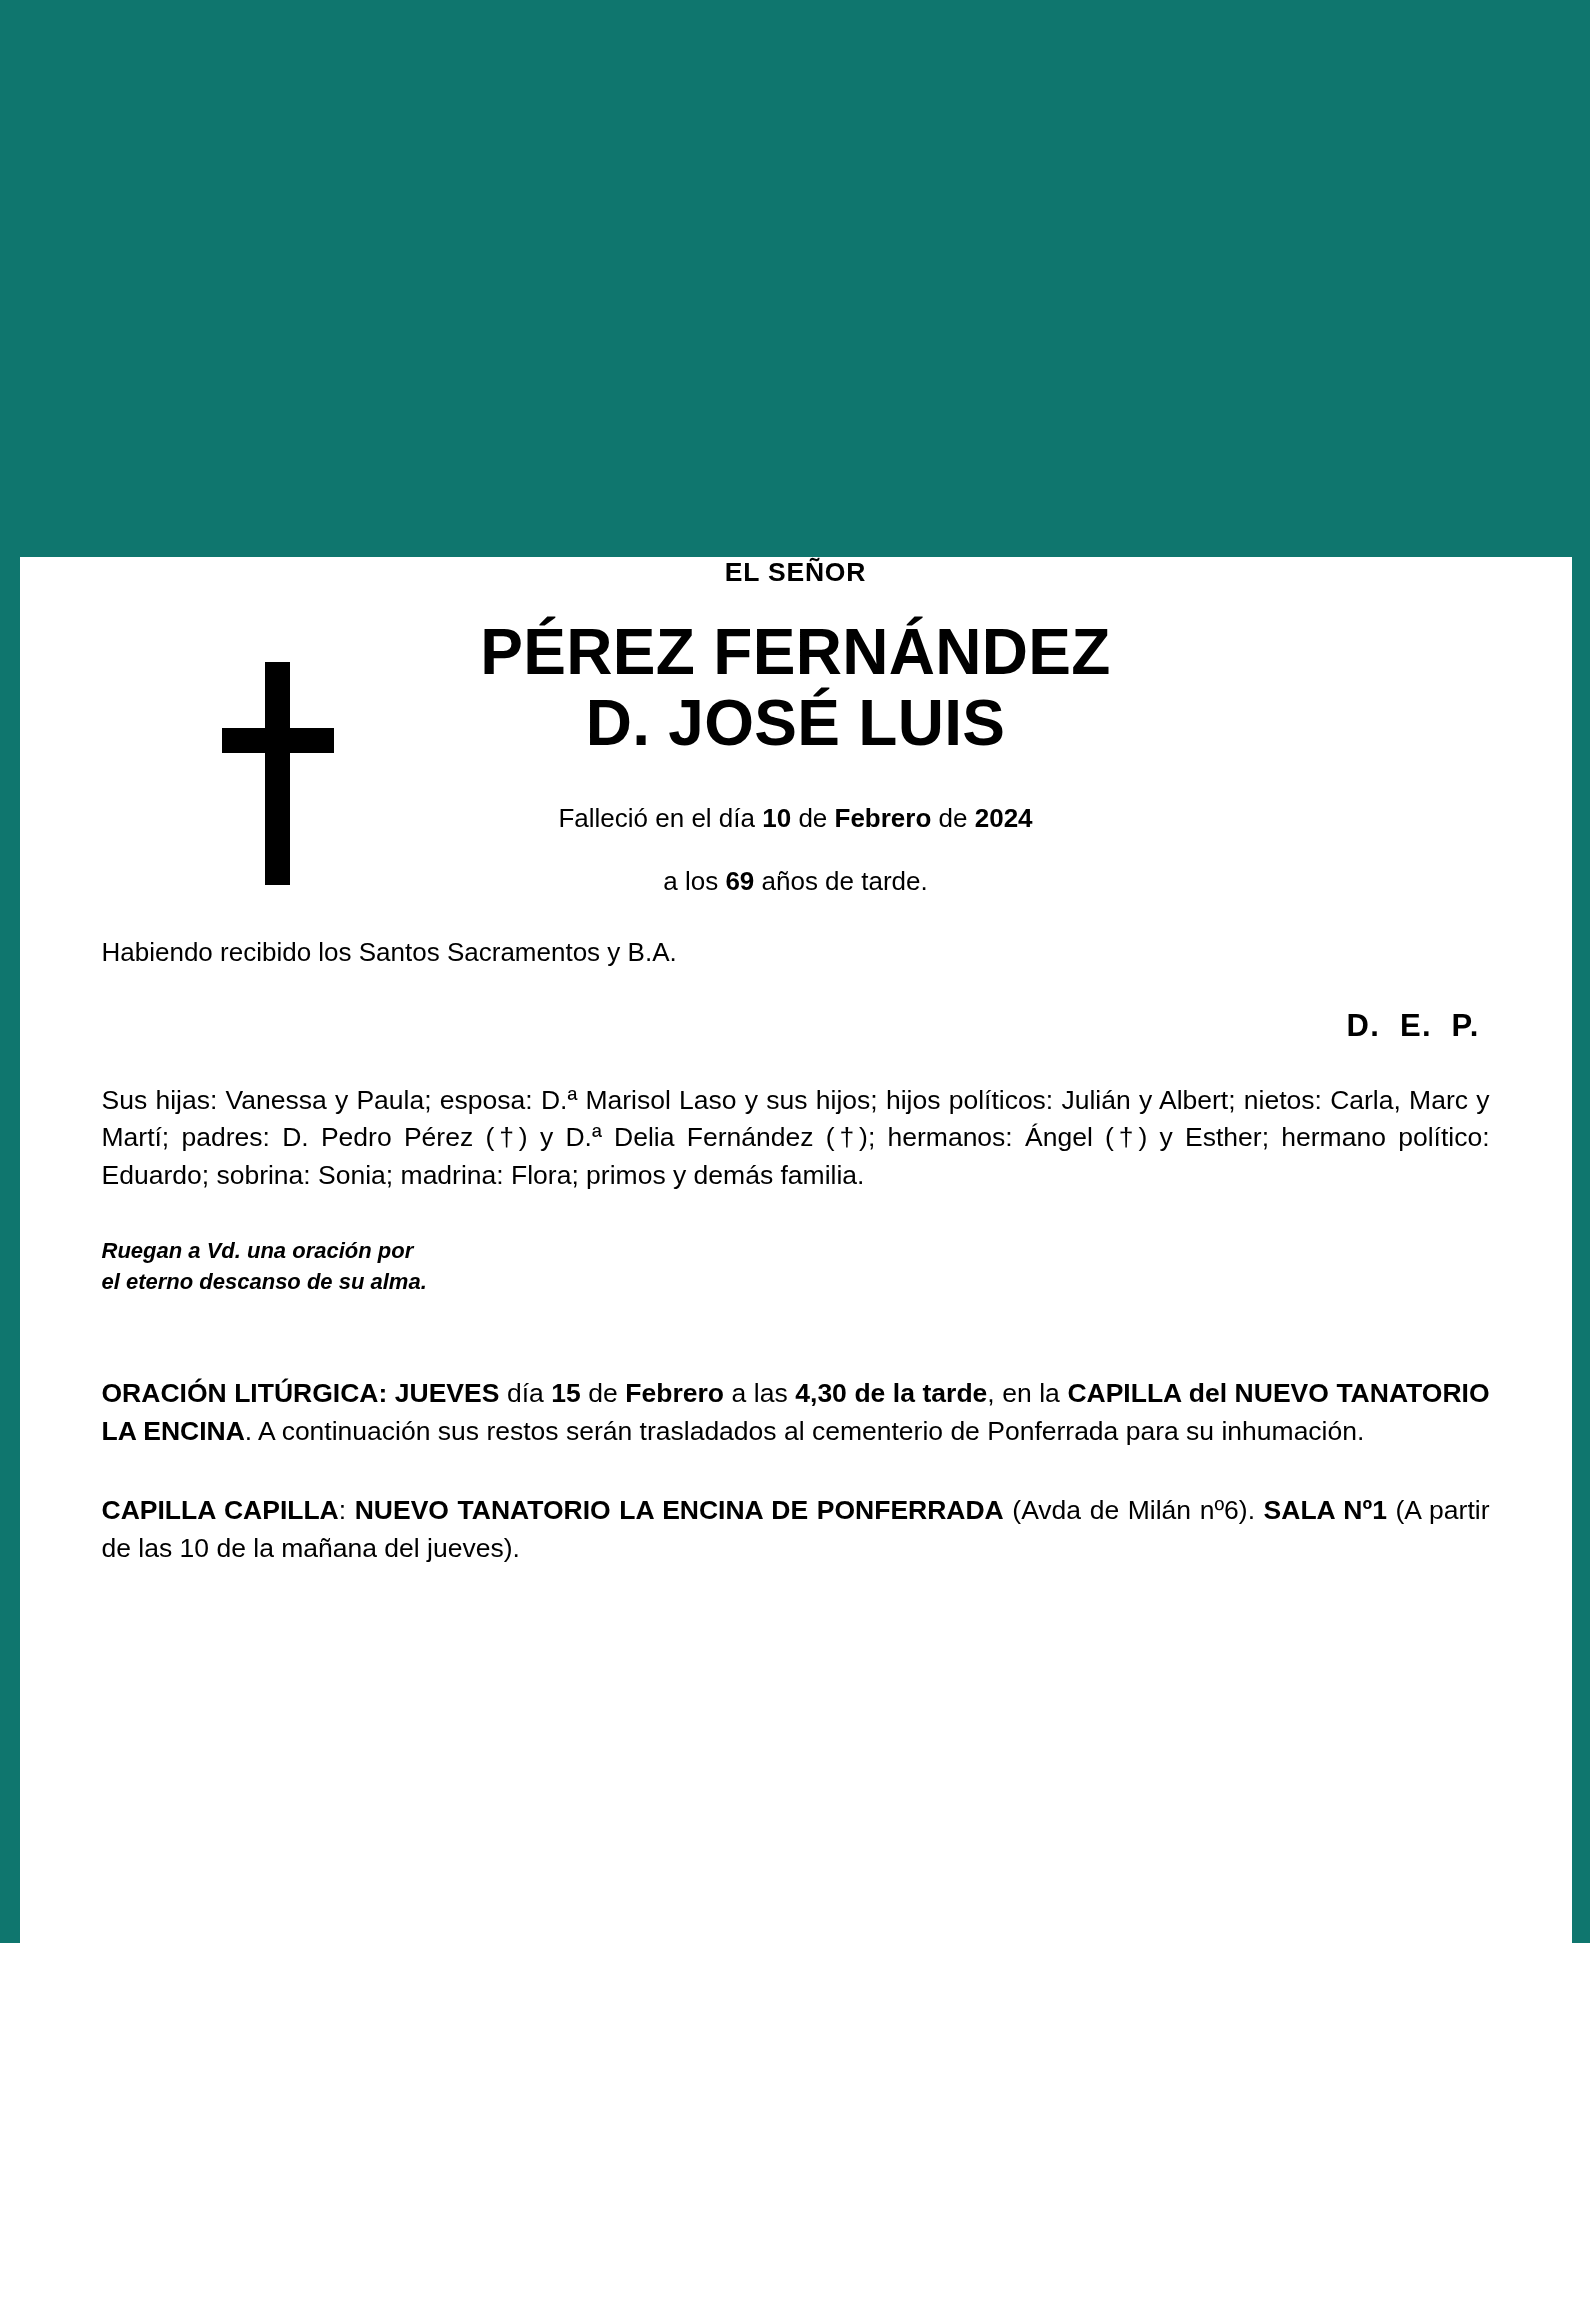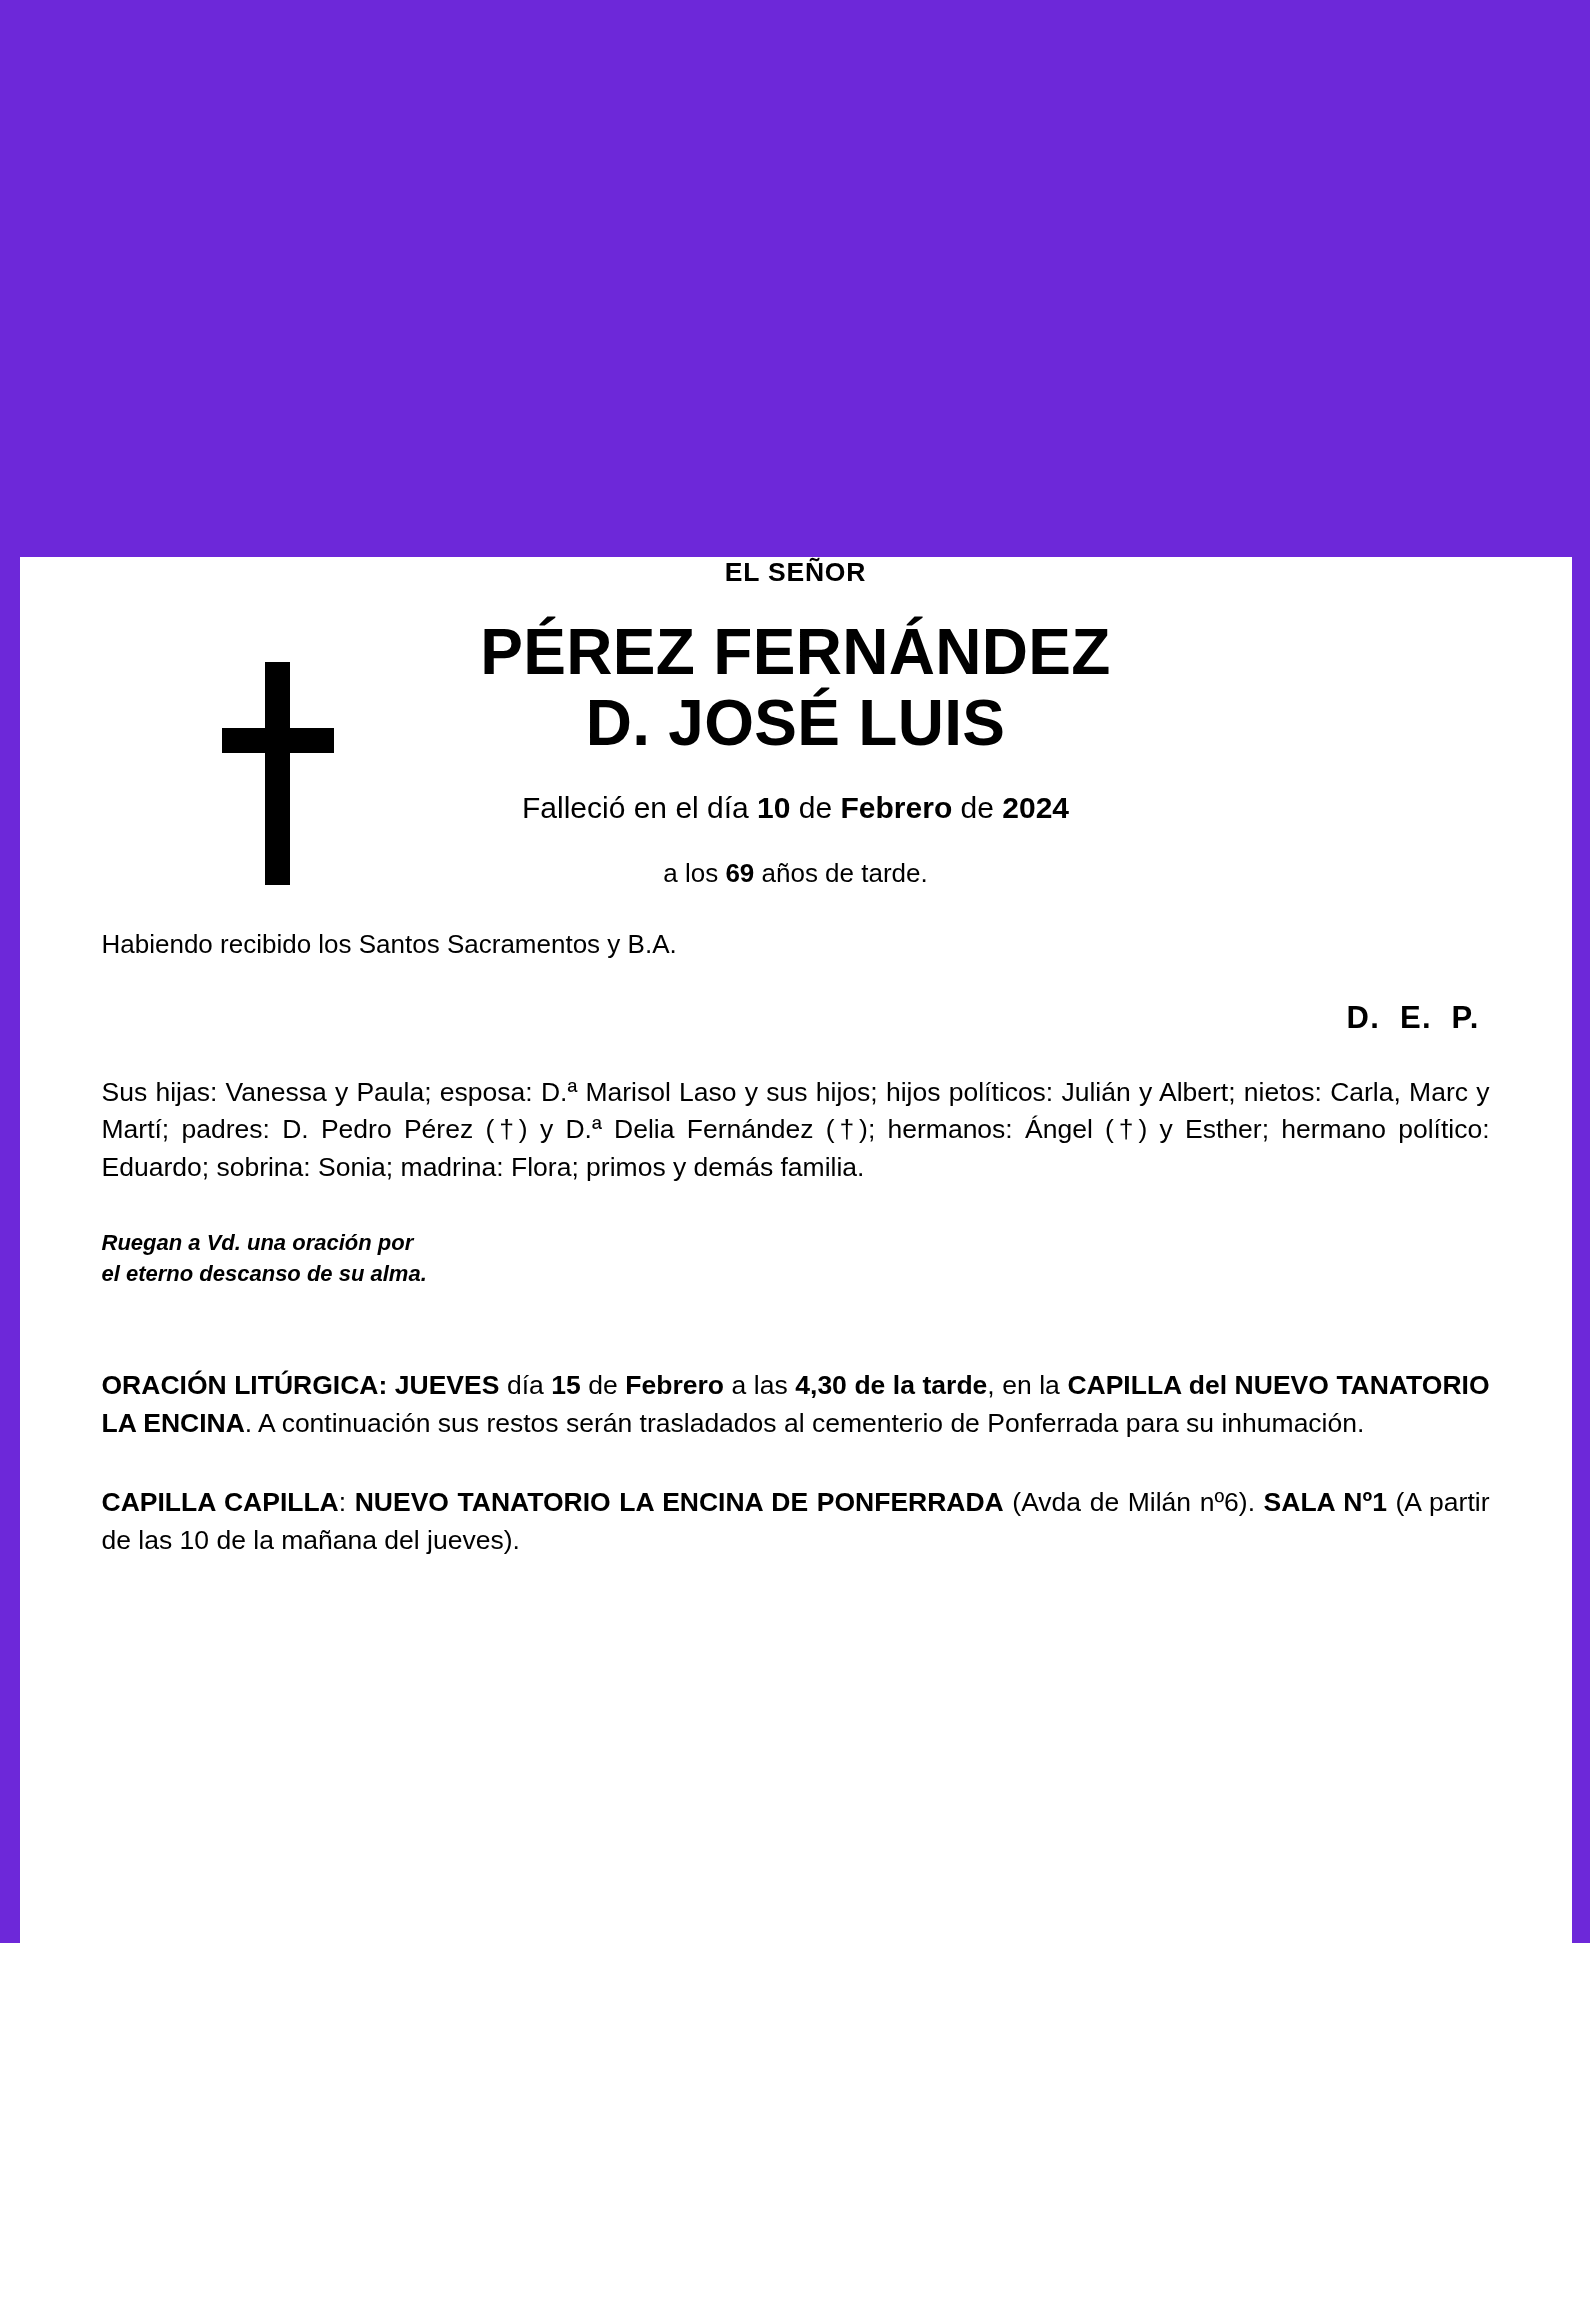--- a/index.html
+++ b/index.html
@@ -12,21 +12,21 @@
     height: 2307px;
     font-family: "Liberation Sans", sans-serif;
     color: #000000;
     -webkit-font-smoothing: antialiased;
   }
 
   .obituary-page {
     box-sizing: border-box;
     width: 1591px;
     height: 1943px;
-    background: #6d28d9;
+    background: #0f766e;
     padding: 19.5px;
   }
 
   .obituary-card {
     box-sizing: border-box;
     width: 100%;
     height: 100%;
     background: #ffffff;
     position: relative;
     padding: 0 82px;
@@ -73,23 +73,23 @@
     font-weight: 700;
     line-height: 1.12;
     letter-spacing: 0.3px;
   }
   .deceased-name .line {
     display: block;
     white-space: nowrap;
   }
 
   .death-line {
-    margin-top: 25px;
+    margin-top: 39px;
     text-align: center;
-    font-size: 30px;
+    font-size: 26px;
     font-weight: 400;
     line-height: 1.5;
   }
   .death-line b { font-weight: 700; }
 
   .age-line {
     margin-top: 24px;
     text-align: center;
     font-size: 26px;
     line-height: 1.5;

